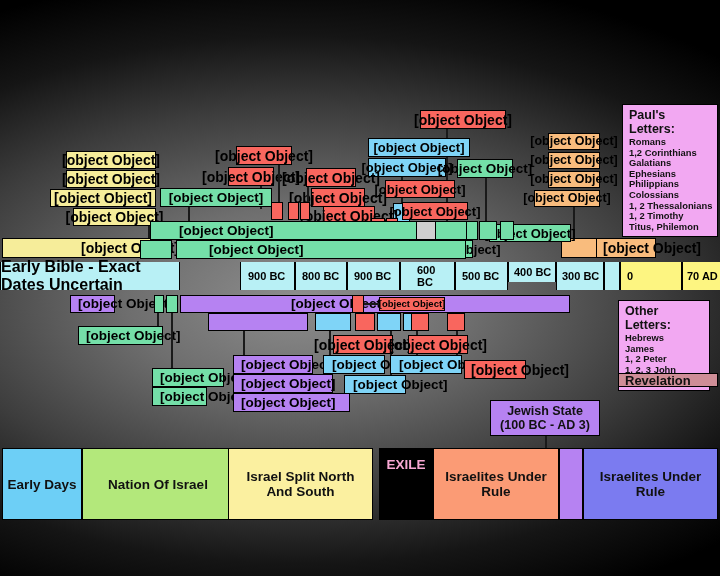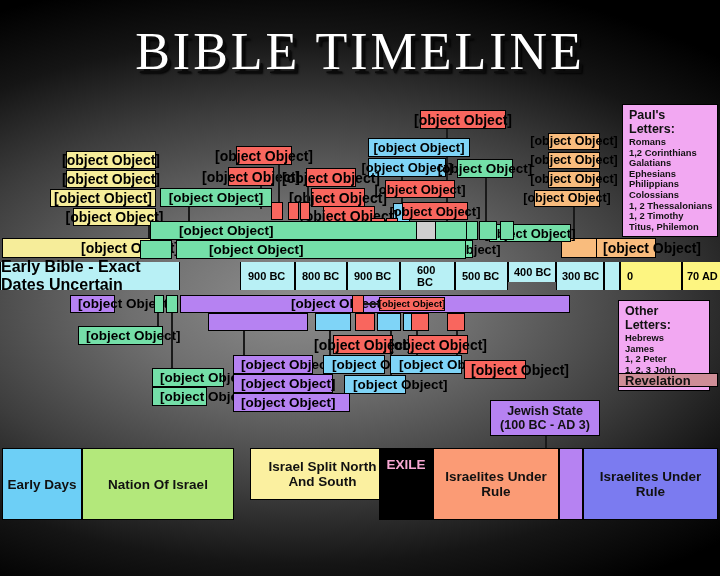--- a/index.html
+++ b/index.html
@@ -55,21 +55,20 @@
     display:flex;align-items:center;justify-content:center;
     text-align:center;font-weight:bold;font-size:13.5px;color:#111;
     line-height:15px;
   }
 </style>
 </head>
 <body>
 
 <div id="stage">
 
-  <div class="title">BIBLE TIMELINE</div>
 
   <div class="t panel" style="left:622px;top:104px;width:96px;">
     <div class="hd">Paul's Letters:</div>
     <div class="ln">Romans</div>
     <div class="ln">1,2 Corinthians</div>
     <div class="ln">Galatians</div>
     <div class="ln">Ephesians</div>
     <div class="ln">Philippians</div>
     <div class="ln">Colossians</div>
     <div class="ln">1, 2 Thessalonians</div>
@@ -205,19 +204,19 @@
 
   <div class="t" style="left:490px;top:400px;width:110px;height:36px;background:#b682f2;border:1.5px solid #000;
               display:flex;flex-direction:column;align-items:center;justify-content:center;">
     <span style="font-weight:bold;font-size:12.5px;color:#111;line-height:14px;">Jewish State</span>
     <span style="font-weight:bold;font-size:12.5px;color:#111;line-height:14px;">(100 BC - AD 3)</span>
   </div>
   <div class="connector" style="left:545px;top:436px;height:32px;"></div>
 
   <div class="t erabox" style="left:2px;top:448px;width:80px;height:72px;background:#6dcff6;">Early Days</div>
   <div class="t erabox" style="left:82px;top:448px;width:152px;height:72px;background:#b3e87b;">Nation Of Israel</div>
-  <div class="t erabox" style="left:250px;top:448px;width:145px;height:52px;background:#fbf0a0;padding:0 12px;">Israel Split North And South</div>
+  <div class="t erabox" style="left:228px;top:448px;width:145px;height:72px;background:#fbf0a0;padding:0 12px;">Israel Split North And South</div>
   <div class="t erabox" style="left:379px;top:448px;width:54px;height:72px;background:#000;color:#f9a8d4;align-items:flex-start;padding-top:8px;">EXILE</div>
   <div class="t erabox" style="left:433px;top:448px;width:126px;height:72px;background:#fb9b75;">Israelites Under Rule</div>
   <div class="t erabox" style="left:559px;top:448px;width:24px;height:72px;background:#b682f2;"></div>
   <div class="t erabox" style="left:583px;top:448px;width:135px;height:72px;background:#7b7bf0;">Israelites Under Rule</div>
 
 </div>
 
 </body></html>

